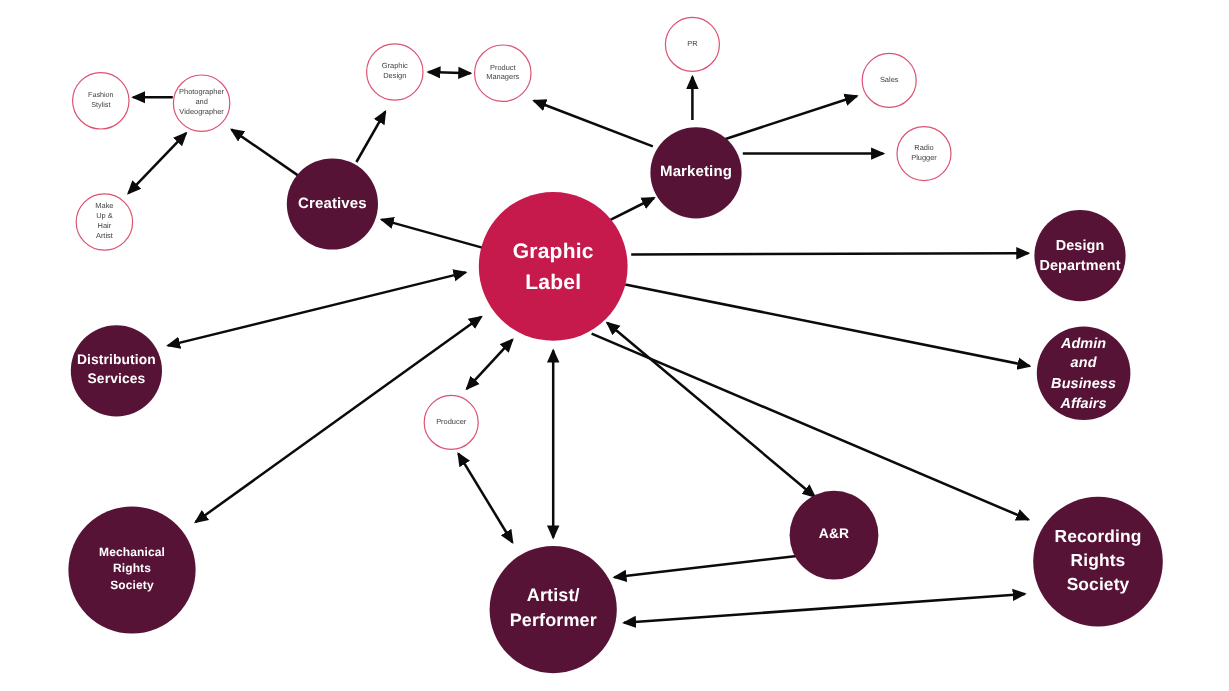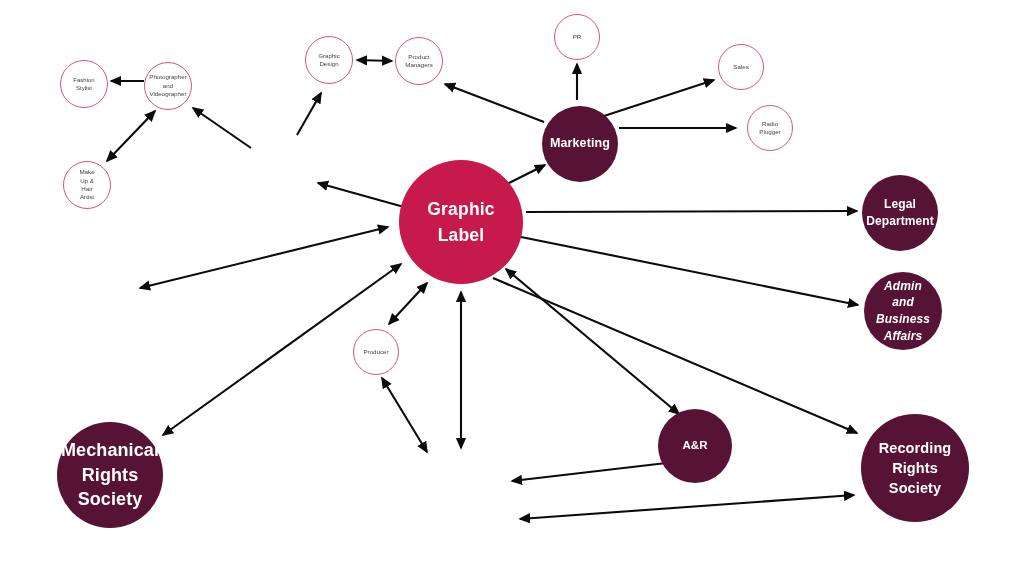--- a/index.html
+++ b/index.html
@@ -95,41 +95,52 @@
       <line x1="604" y1="116" x2="714" y2="80" class="edge" marker-end="url(#ah)"></line>
       <line x1="619" y1="128" x2="736" y2="128" class="edge" marker-end="url(#ah)"></line>
       <line x1="382" y1="378" x2="427" y2="452" class="edge" marker-end="url(#ah)" marker-start="url(#ah)"></line>
       <line x1="675" y1="462" x2="512" y2="481" class="edge" marker-end="url(#ah)"></line>
       <line x1="520" y1="519" x2="854" y2="495" class="edge" marker-end="url(#ah)" marker-start="url(#ah)"></line>
     </svg>
 <div class="node hub" style="left: 399px; top: 160px; width: 124px; height: 124px; font-size: 17.5px;">
       <span class="node-label">Graphic
 Label</span>
     </div>
+    <div class="node department" style="left: 239px; top: 132px; width: 76px; height: 76px; font-size: 12.5px;">
+      <span class="node-label">Creatives</span>
+    </div>
     <div class="node department" style="left: 542px; top: 106px; width: 76px; height: 76px; font-size: 12.5px;">
       <span class="node-label">Marketing</span>
     </div>
     <div class="node department" style="left: 862px; top: 175px; width: 76px; height: 76px; font-size: 12px;">
-      <span class="node-label">Legal
+      <span class="node-label">Design
 Department</span>
     </div>
     <div class="node department" style="left: 864px; top: 272px; width: 78px; height: 78px; font-size: 12px; font-style: italic;">
       <span class="node-label">Admin and
 Business
 Affairs</span>
     </div>
     <div class="node department" style="left: 861px; top: 414px; width: 108px; height: 108px; font-size: 14.5px;">
       <span class="node-label">Recording
 Rights
 Society</span>
     </div>
     <div class="node department" style="left: 658px; top: 409px; width: 74px; height: 74px; font-size: 11.5px;">
       <span class="node-label">A&amp;R</span>
     </div>
-    <div class="node department" style="left: 57px; top: 422px; width: 106px; height: 106px; font-size: 18px;">
+    <div class="node department" style="left: 408px; top: 455px; width: 106px; height: 106px; font-size: 15px;">
+      <span class="node-label">Artist/
+Performer</span>
+    </div>
+    <div class="node department" style="left: 59px; top: 271px; width: 76px; height: 76px; font-size: 11.5px;">
+      <span class="node-label">Distribution
+Services</span>
+    </div>
+    <div class="node department" style="left: 57px; top: 422px; width: 106px; height: 106px; font-size: 10px;">
       <span class="node-label">Mechanical
 Rights
 Society</span>
     </div>
     <div class="node satellite" style="left: 144px; top: 62px; width: 48px; height: 48px; font-size: 6.2px;">
       <span class="node-label">Photographer
 and
 Videographer</span>
     </div>
     <div class="node satellite" style="left: 60px; top: 60px; width: 48px; height: 48px; font-size: 6px;">

